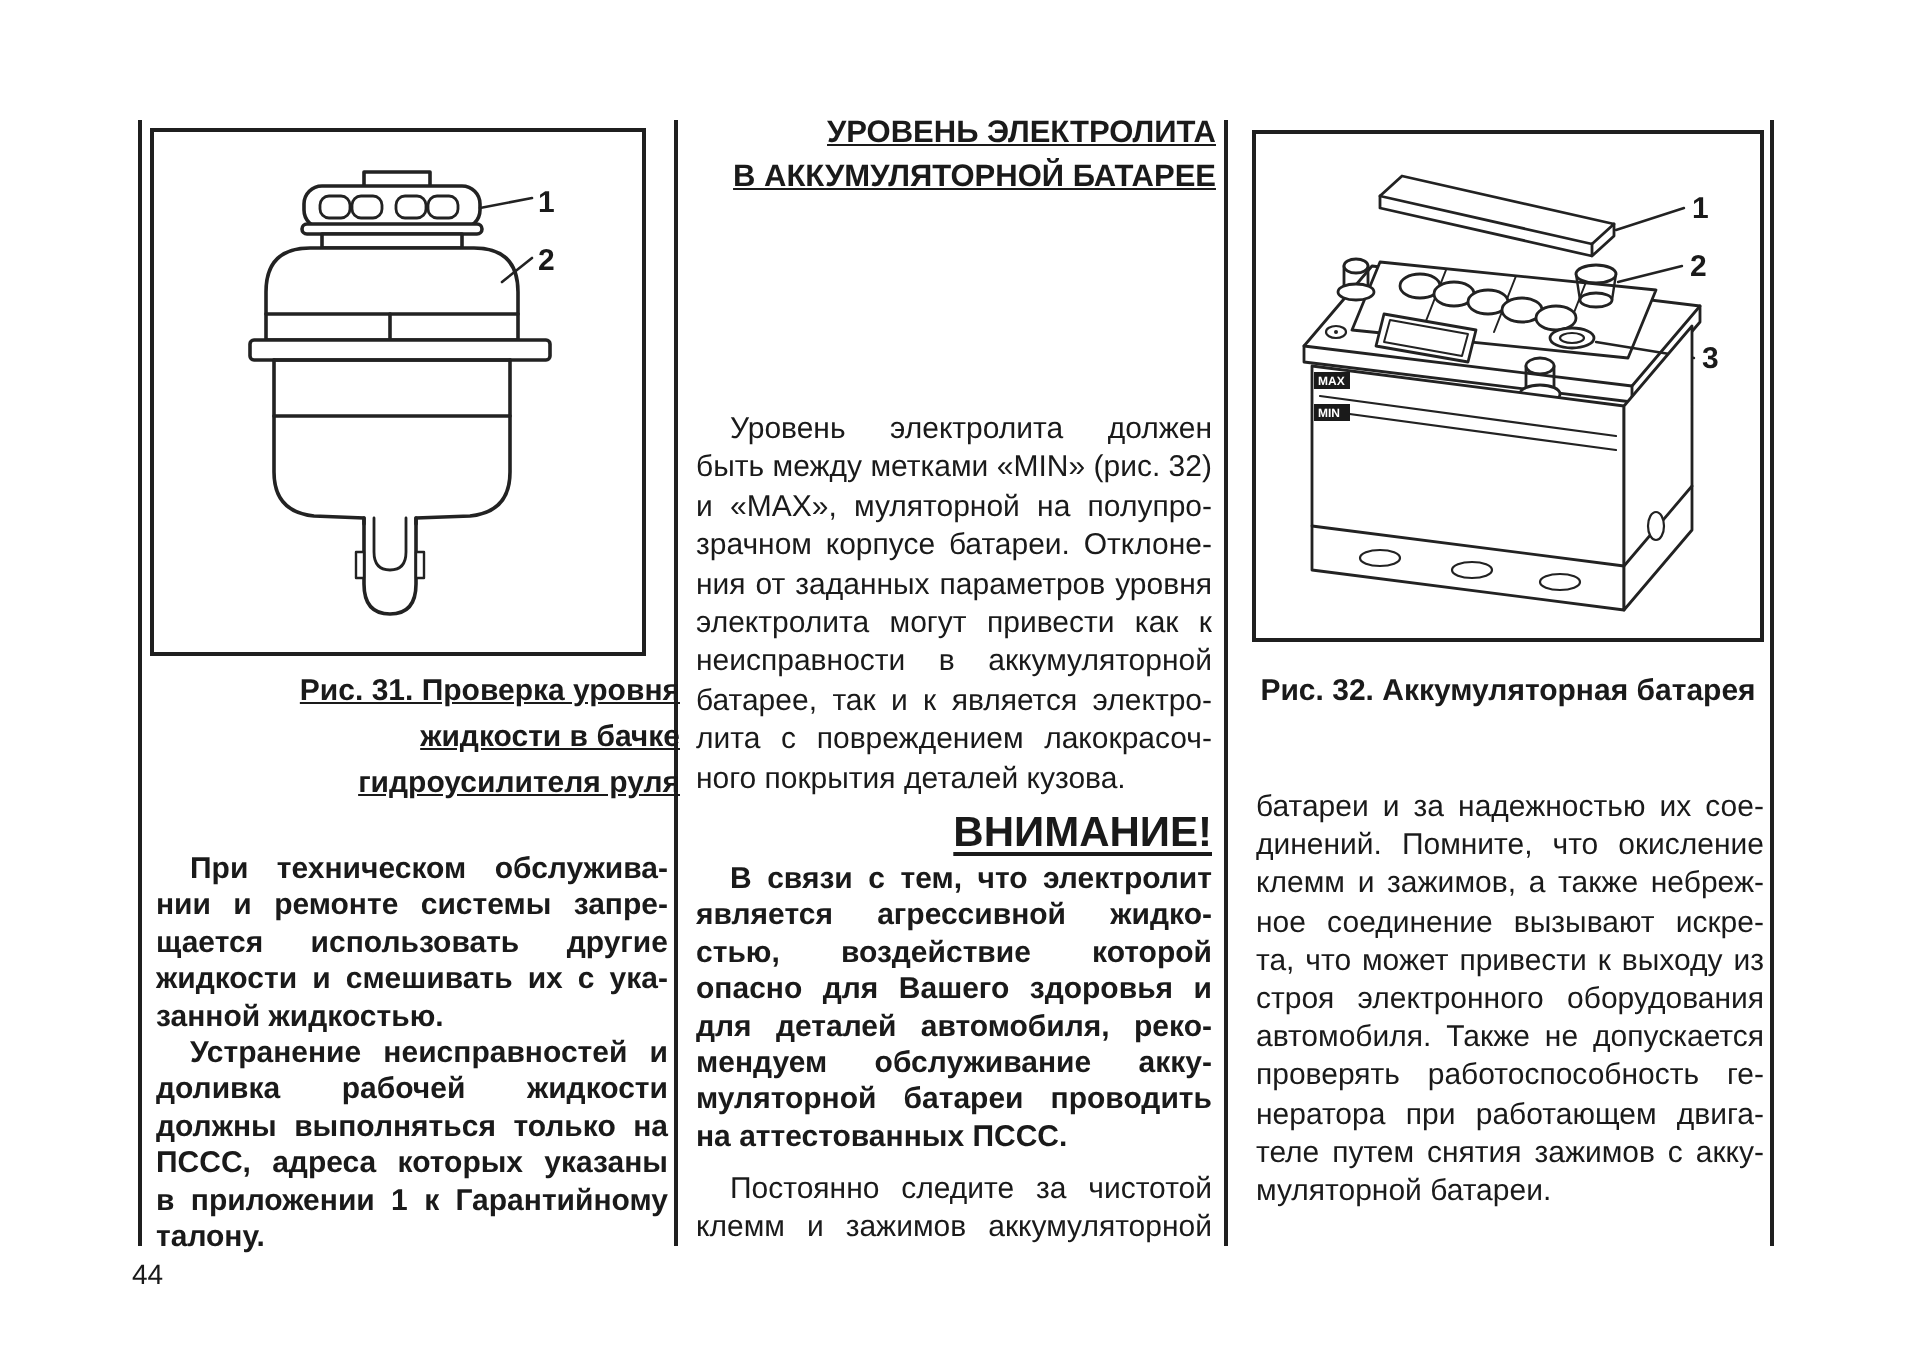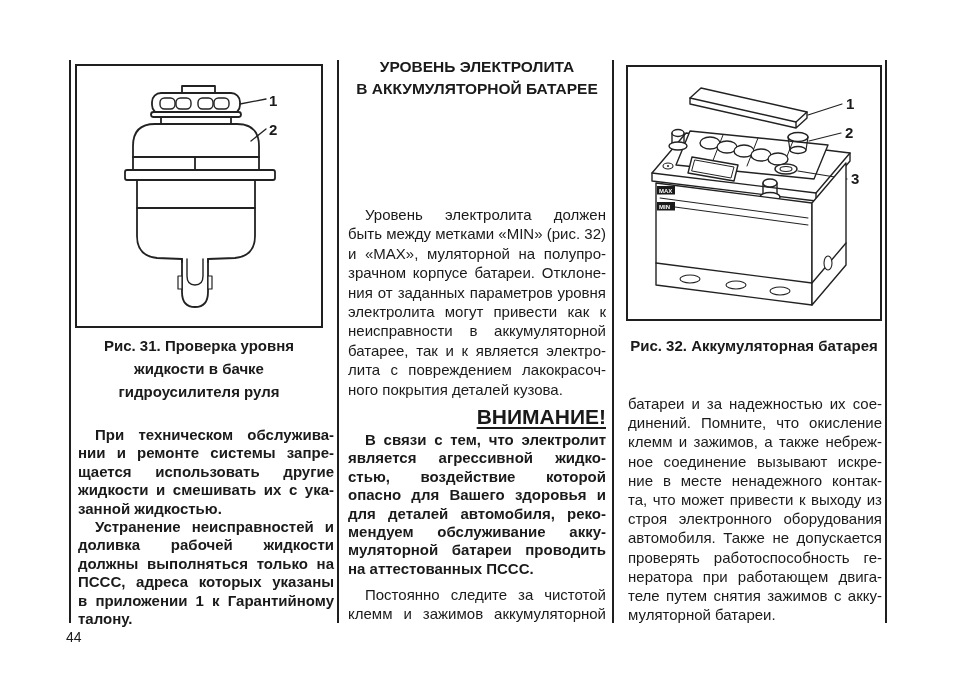--- a/index.html
+++ b/index.html
@@ -9,24 +9,24 @@
     margin:0 auto;
   }
   .vrule { position:absolute; top:60px; height:563px; width:2px; background:#1f1f1f; }
   .figbox { position:absolute; border:2px solid #1f1f1f; background:#fff; box-sizing:border-box; }
   .caption { position:absolute; font-weight:bold; text-align:center; font-size:15px; }
   .txt { position:absolute; font-size:15px; }
   .jlines .ln { text-align:justify; text-align-last:justify; white-space:nowrap; }
   .jlines .ln.last { text-align-last:left; }
   .jlines.cont .ln.last { text-align-last:justify; }
   .jlines.indent .ln.first { text-indent:17px; }
-  .center-lines .ln { text-align:center; }
+  .center-lines .ln { text-align:right;text-decoration:underline; }
   #left-text   { left:78px;  top:426px; width:256px; line-height:18.4px; font-weight:bold; }
   #left-text .para { margin:0; }
-  #fig31-caption { left:70px;  top:334px; width:258px; line-height:23px; }
+  #fig31-caption { left:70px;  top:334px; width:258px; line-height:23px;padding-left:12px; }
   #fig32-caption { left:618px; top:337px; width:272px; }
   #mid-title   { left:346px; top:56px;  width:262px; font-size:15.5px; font-weight:bold; line-height:22px; }
   #mid-para1   { left:348px; top:205px; width:258px; line-height:19.4px; }
   #mid-warning-head { left:348px; top:405px; width:258px; text-align:right; font-weight:bold; font-size:21px;
                       }
   #mid-warning-head span { text-decoration:underline; text-underline-offset:3px; }
   #mid-warning { left:348px; top:431px; width:258px; line-height:18.4px; font-weight:bold; }
   #mid-para2   { left:348px; top:585px; width:258px; line-height:19.4px; }
   #right-text  { left:628px; top:394px; width:254px; line-height:19.2px; }
   #page-number { position:absolute; left:66px; top:629px; font-size:14px; }
@@ -205,21 +205,20 @@
   <div class="txt jlines indent cont" id="mid-para2">
       <div class="ln first">Постоянно следите за чистотой</div>
       <div class="ln last">клемм и зажимов аккумуляторной</div>
     </div>
 
   <div class="txt jlines" id="right-text">
       <div class="ln first">батареи и за надежностью их сое-</div>
       <div class="ln">динений. Помните, что окисление</div>
       <div class="ln">клемм и зажимов, а также небреж-</div>
       <div class="ln">ное соединение вызывают искре-</div>
-      <div class="ln">ние в месте ненадежного контак-</div>
       <div class="ln">та, что может привести к выходу из</div>
       <div class="ln">строя электронного оборудования</div>
       <div class="ln">автомобиля. Также не допускается</div>
       <div class="ln">проверять работоспособность ге-</div>
       <div class="ln">нератора при работающем двига-</div>
       <div class="ln">теле путем снятия зажимов с акку-</div>
       <div class="ln last">муляторной батареи.</div>
     </div>
 
   <div id="page-number">44</div>

